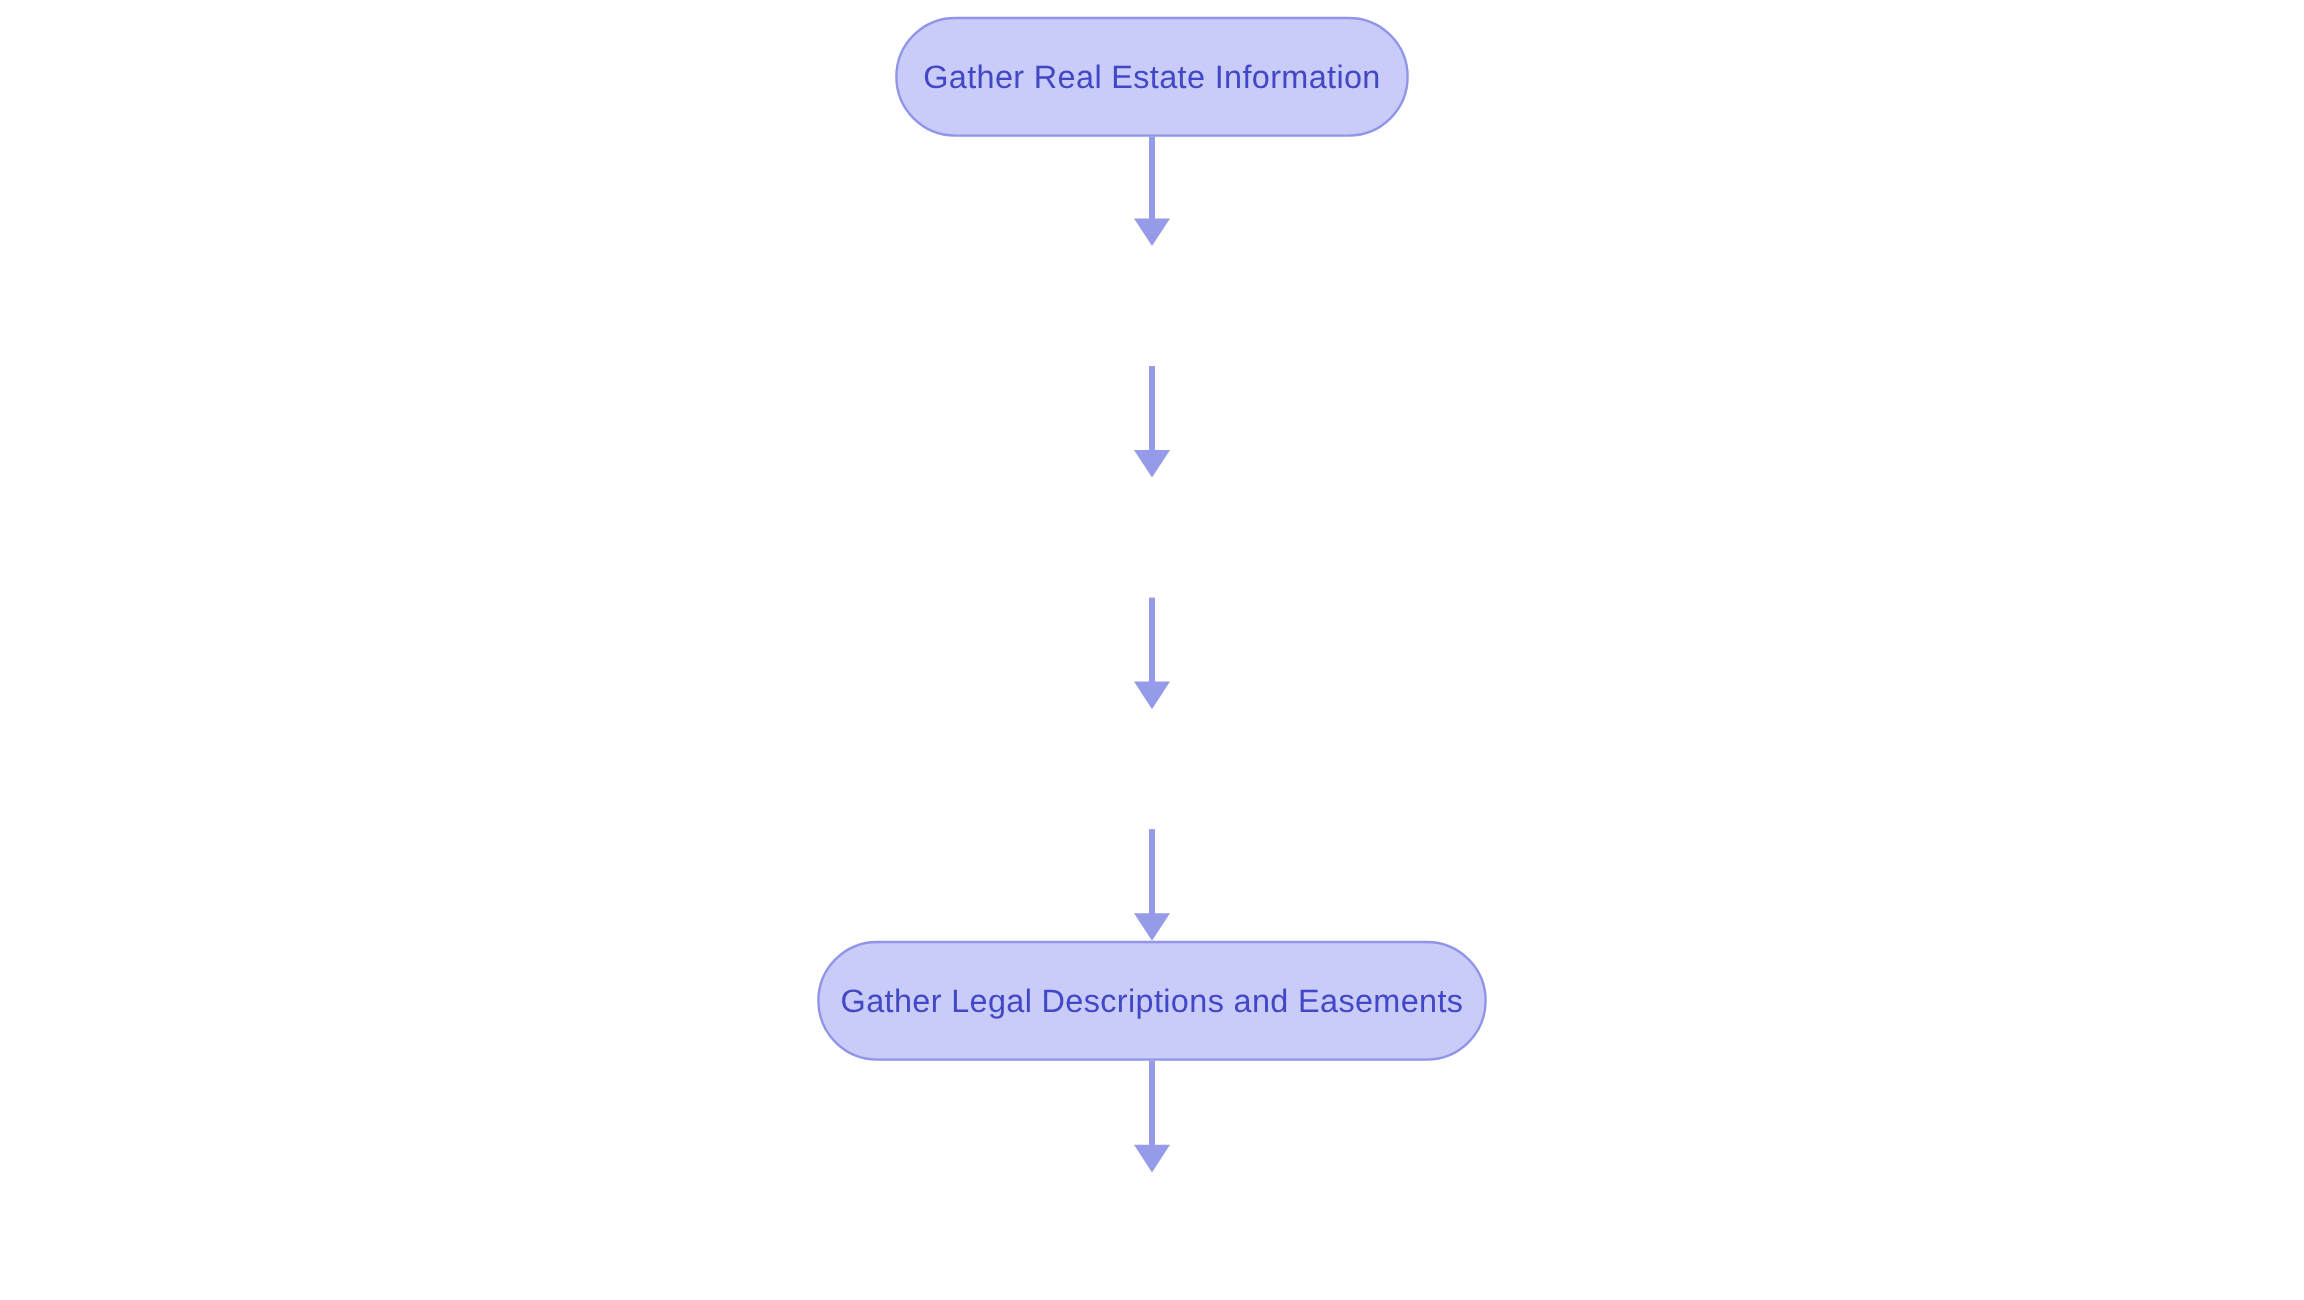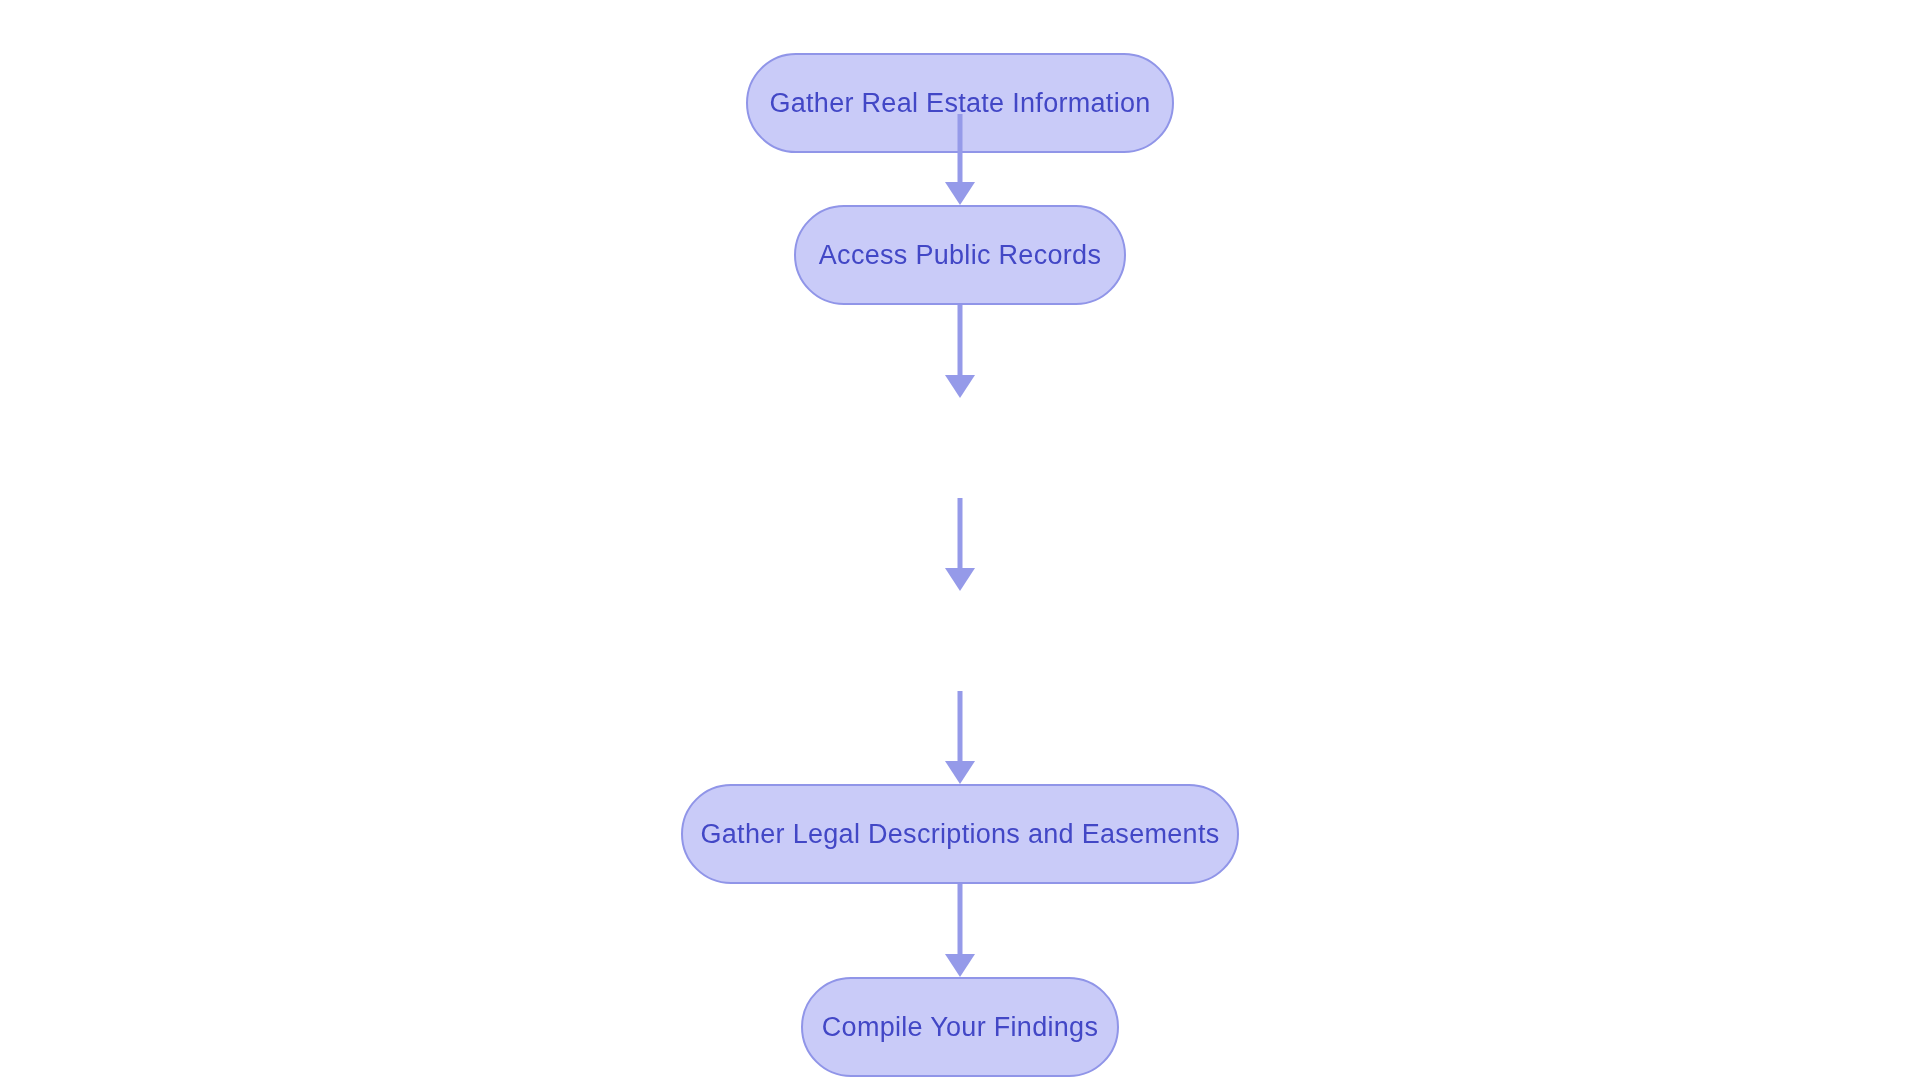--- a/index.html
+++ b/index.html
@@ -29,21 +29,21 @@
     justify-content: center;
   }
   .node-label {
     font-size: 27px;
     font-weight: 400;
     letter-spacing: 0.3px;
     color: var(--node-text, #4247c6);
     white-space: nowrap;
     text-align: center;
   }
-  .node-0 { top: 14px;  width: 428px; margin-top: 39px; }
+  .node-0 { top: 14px;  width: 428px; }
   .node-1 { top: 205px; width: 332px; }
   .node-2 { top: 398px; width: 375px; }
   .node-3 { top: 591px; width: 480px; }
   .node-4 { top: 784px; width: 558px; }
   .node-5 { top: 977px; width: 318px; }
 
   .arrow {
     position: absolute;
     left: 50%;
     transform: translateX(-50%);
@@ -83,23 +83,20 @@
 
   <div class="node node-0">
     <span class="node-label">Gather Real Estate Information</span>
   </div>
 
   <div class="arrow arrow-0">
     <div class="arrow-line"></div>
     <div class="arrow-head"></div>
   </div>
 
-  <div class="node node-1">
-    <span class="node-label">Access Public Records</span>
-  </div>
 
   <div class="arrow arrow-1">
     <div class="arrow-line"></div>
     <div class="arrow-head"></div>
   </div>
 
 
   <div class="arrow arrow-2">
     <div class="arrow-line"></div>
     <div class="arrow-head"></div>
@@ -113,17 +110,14 @@
 
   <div class="node node-4">
     <span class="node-label">Gather Legal Descriptions and Easements</span>
   </div>
 
   <div class="arrow arrow-4">
     <div class="arrow-line"></div>
     <div class="arrow-head"></div>
   </div>
 
-  <div class="node node-5">
-    <span class="node-label">Compile Your Findings</span>
-  </div>
 
 </div>
 
 </body></html>

